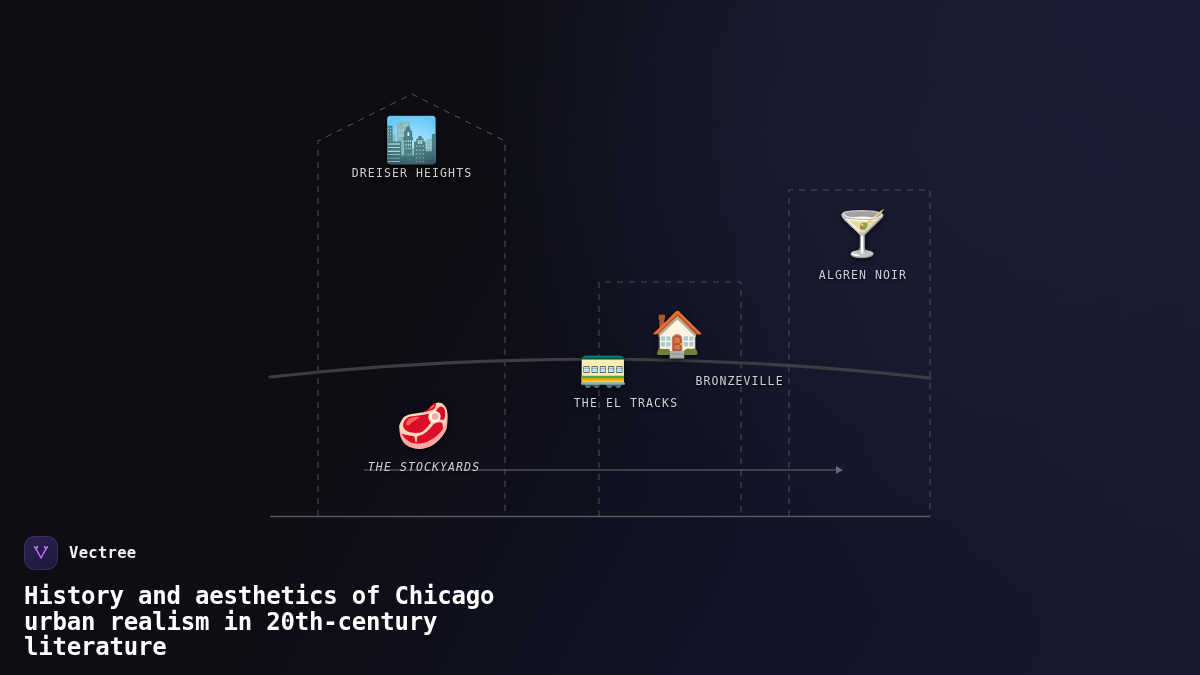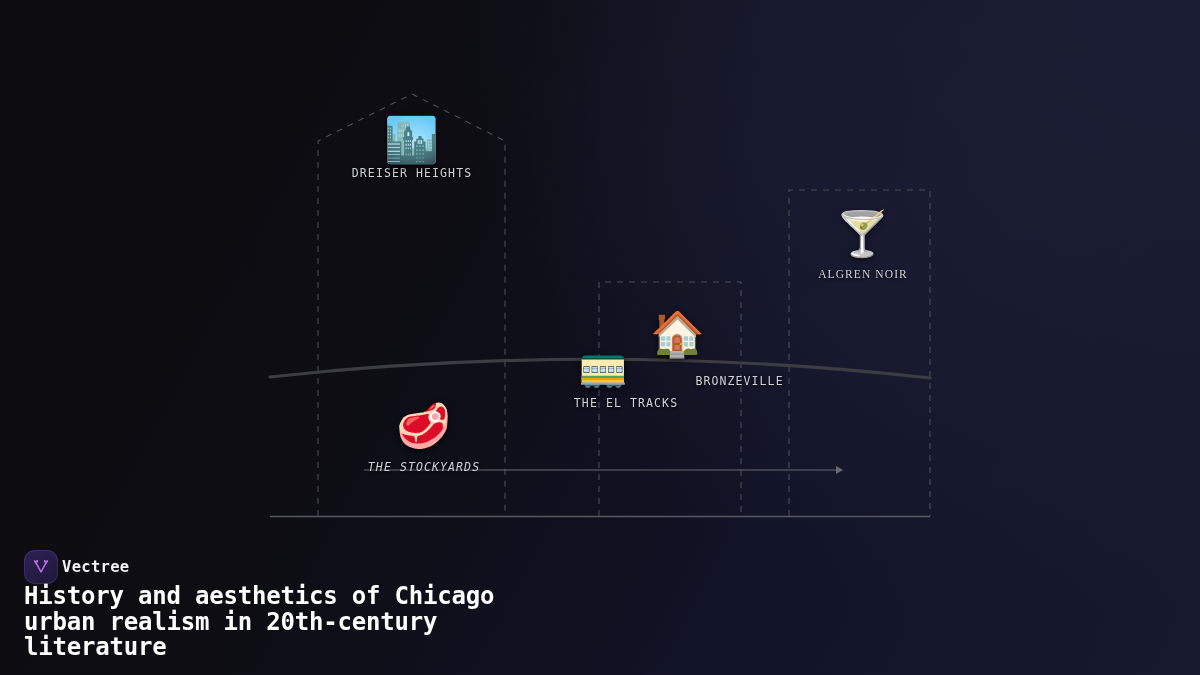--- a/index.html
+++ b/index.html
@@ -47,21 +47,21 @@
     color: #cfd0d8;
     white-space: nowrap;
     text-shadow: 0 1px 3px rgba(0,0,0,0.9);
   }
 
   
   #node-dreiser  { left: 412px; top: 118px; transform: translateX(-50%); }
   #node-dreiser .node-label { margin-top: 4px; }
 
   #node-algren   { left: 863px; top: 212px; transform: translateX(-50%); }
-  #node-algren .node-label { margin-top: 12px; font-family: Liberation Serif, serif; }
+  #node-algren .node-label { margin-top: 12px; }
 
   #node-bronzeville {
     left: 678px; top: 312px; transform: translateX(-50%);
     flex-direction: column; align-items: center;
   }
   #node-bronzeville .node-label {
     position: absolute; left: 100%; top: 62px; margin-left: -10px; text-align: right;
   }
 
   #node-eltracks {
@@ -76,21 +76,22 @@
   
   #footer {
     position: absolute;
     left: 24px;
     right: 24px;
     bottom: 14px;
   }
   #brand-row {
     display: flex;
     align-items: center;
-    gap: 4px;
+    gap: 11px;
+    margin-bottom: 14px;
   }
   #brand-logo {
     width: 34px; height: 34px;
     border-radius: 11px;
     background: linear-gradient(150deg, #2b2152 0%, #241c46 55%, #1d1838 100%);
     box-shadow: inset 0 0 0 1px rgba(150,110,230,0.20);
     display: flex; align-items: center; justify-content: center;
   }
   #brand-name {
     font-size: 15.5px;

